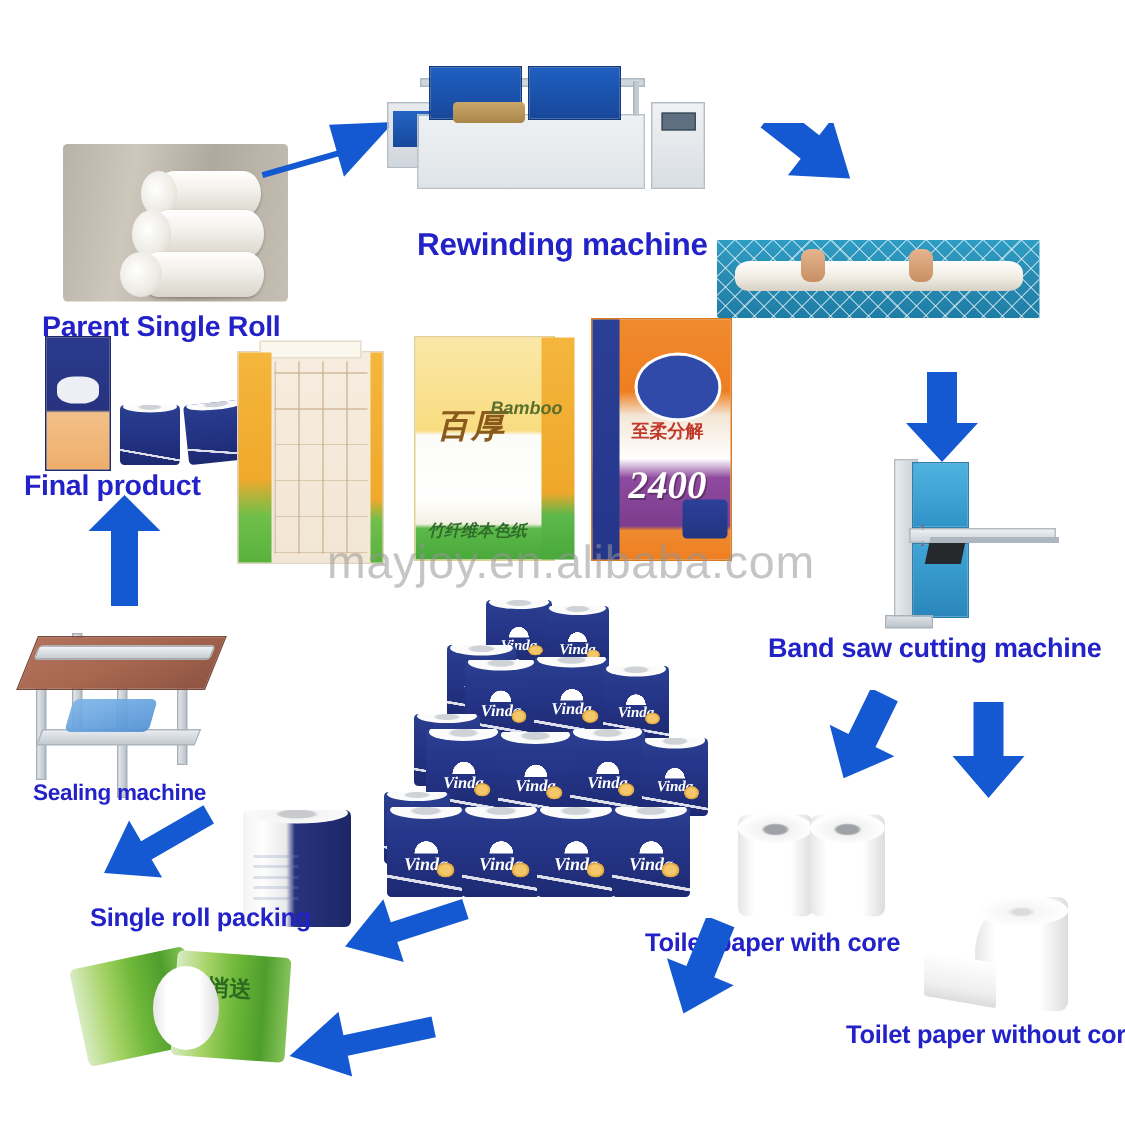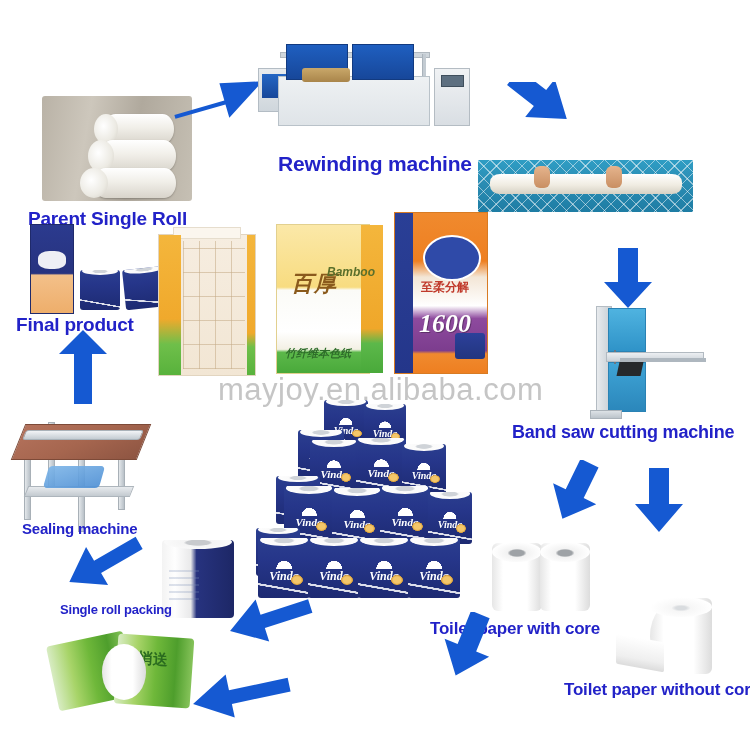--- a/index.html
+++ b/index.html
@@ -523,21 +523,21 @@
   </div>
 
   <div class="node" style="left:58px; top:540px; width:220px; height:180px;">
 
     <div class="roll-blueprint" style="left:104px; top:0px; width:72px; height:78px;">
       <div class="roll-cap-ellipse"></div>
       <div style="position:absolute; left:10%; top:38%; width:42%; height:40%;
                   background: repeating-linear-gradient(180deg, rgba(120,140,180,.25) 0 2px, transparent 2px 7px);"></div>
     </div>
 
-    <div class="label" style="left:2px; top:62px; font-size:13px;">Single roll packing</div>
+    <div class="label" style="left:2px; top:62px; font-size:17px;">Single roll packing</div>
 
     <div class="roll-greenprint" style="left:-6px; top:98px; width:78px; height:66px; transform:rotate(-12deg);"></div>
     <div class="roll-greenprint" style="left:58px; top:96px; width:76px; height:70px; transform:rotate(4deg);">
       <div style="position:absolute; left:6px; top:14px; color:#2a6b1f; font-weight:bold; font-size:15px;
                   font-family:'Liberation Serif',serif;">心悄送</div>
     </div>
     <div class="roll-white" style="left:44px; top:104px; width:44px; height:56px; border-radius:50%;"></div>
   </div>
 
   <div class="arrow" style="left:224px; top:588px;">
@@ -599,21 +599,21 @@
       <div class="bstripe"></div>
       <div class="bcn">百厚</div>
       <div class="ben">Bamboo</div>
       <div class="bfoot">竹纤维本色纸</div>
     </div>
 
     <div class="pack pack-c" style="left:236px; top:-10px;">
       <div class="cleft"></div>
       <div class="coval"></div>
       <div style="position:absolute; left:26px; top:66px; color:#c0392b; font-weight:bold; font-size:12px;">至柔分解</div>
-      <div class="cnum">1600</div>
+      <div class="cnum">2400</div>
       <div class="cmini"></div>
     </div>
   </div>
 
   <div class="node" style="left:244px; top:400px; width:230px; height:200px;">
 
     <div class="vinda" style="left:80px; top:0px; width:44px; height:48px;">
       <div class="vcap"></div>
         <div class="vfan"></div>
       <div class="vname" style="font-size:10px;">Vinda</div>
@@ -723,15 +723,15 @@
     </div>
     <div class="vinda" style="left:164px; top:138px; width:52px; height:60px;">
       <div class="vcap"></div>
         <div class="vfan"></div>
       <div class="vname" style="font-size:12px;">Vinda</div>
       <div class="vgold"></div>
         <div class="vswoosh"></div>
     </div>
   </div>
 
-  <div class="watermark" style="left:218px; top:357px;margin-top:15px;">mayjoy.en.alibaba.com</div>
+  <div class="watermark" style="left:218px; top:357px;">mayjoy.en.alibaba.com</div>
 
 </div>
 
 </body></html>

